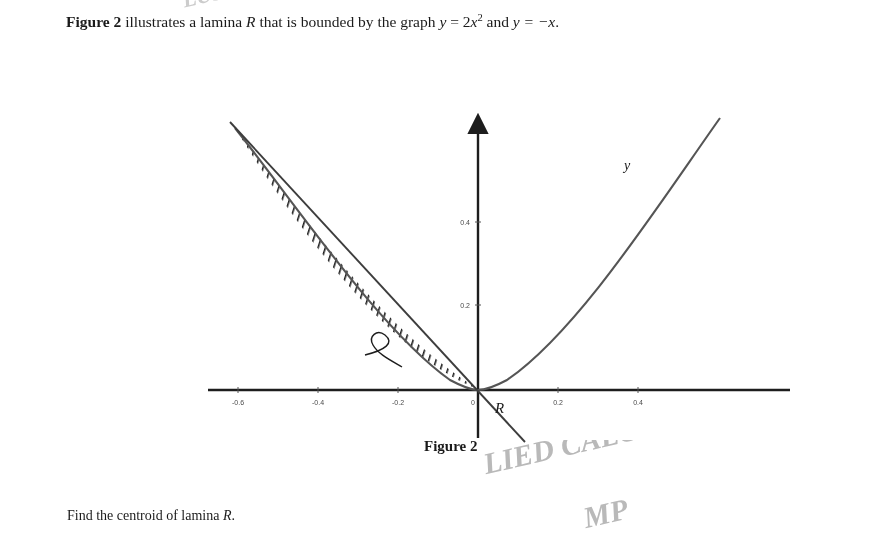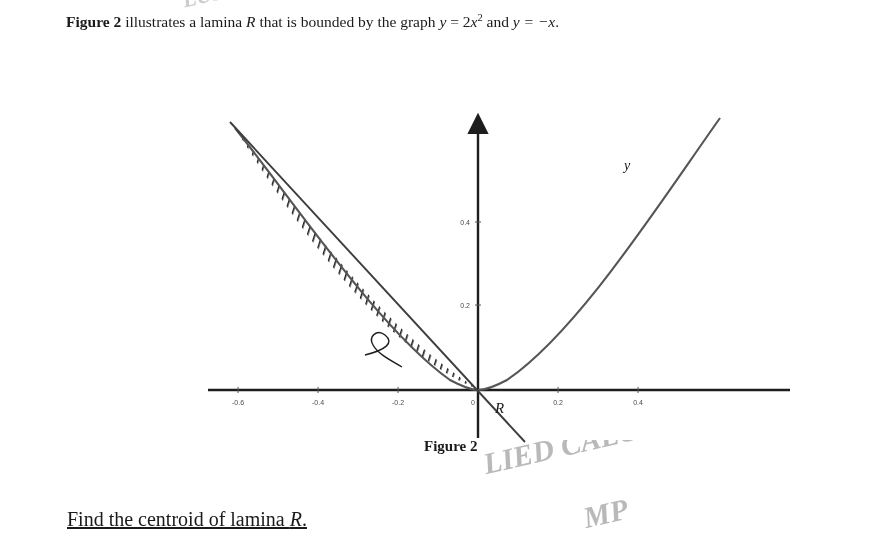--- a/index.html
+++ b/index.html
@@ -66,23 +66,22 @@
     top: 340px;
     font-size: 15px;
     font-style: italic;
   }
 
   
   .question {
     position: absolute;
     left: 67px;
     top: 508px;
-    font-size: 20px;
-    white-space: nowrap;
-    text-decoration: underline;
+    font-size: 14px;
+    white-space: nowrap;
   }
 
   
   .watermark {
     position: absolute;
     left: 470px;
     top: 440px;
     width: 400px;
     height: 99px;
     pointer-events: none;

